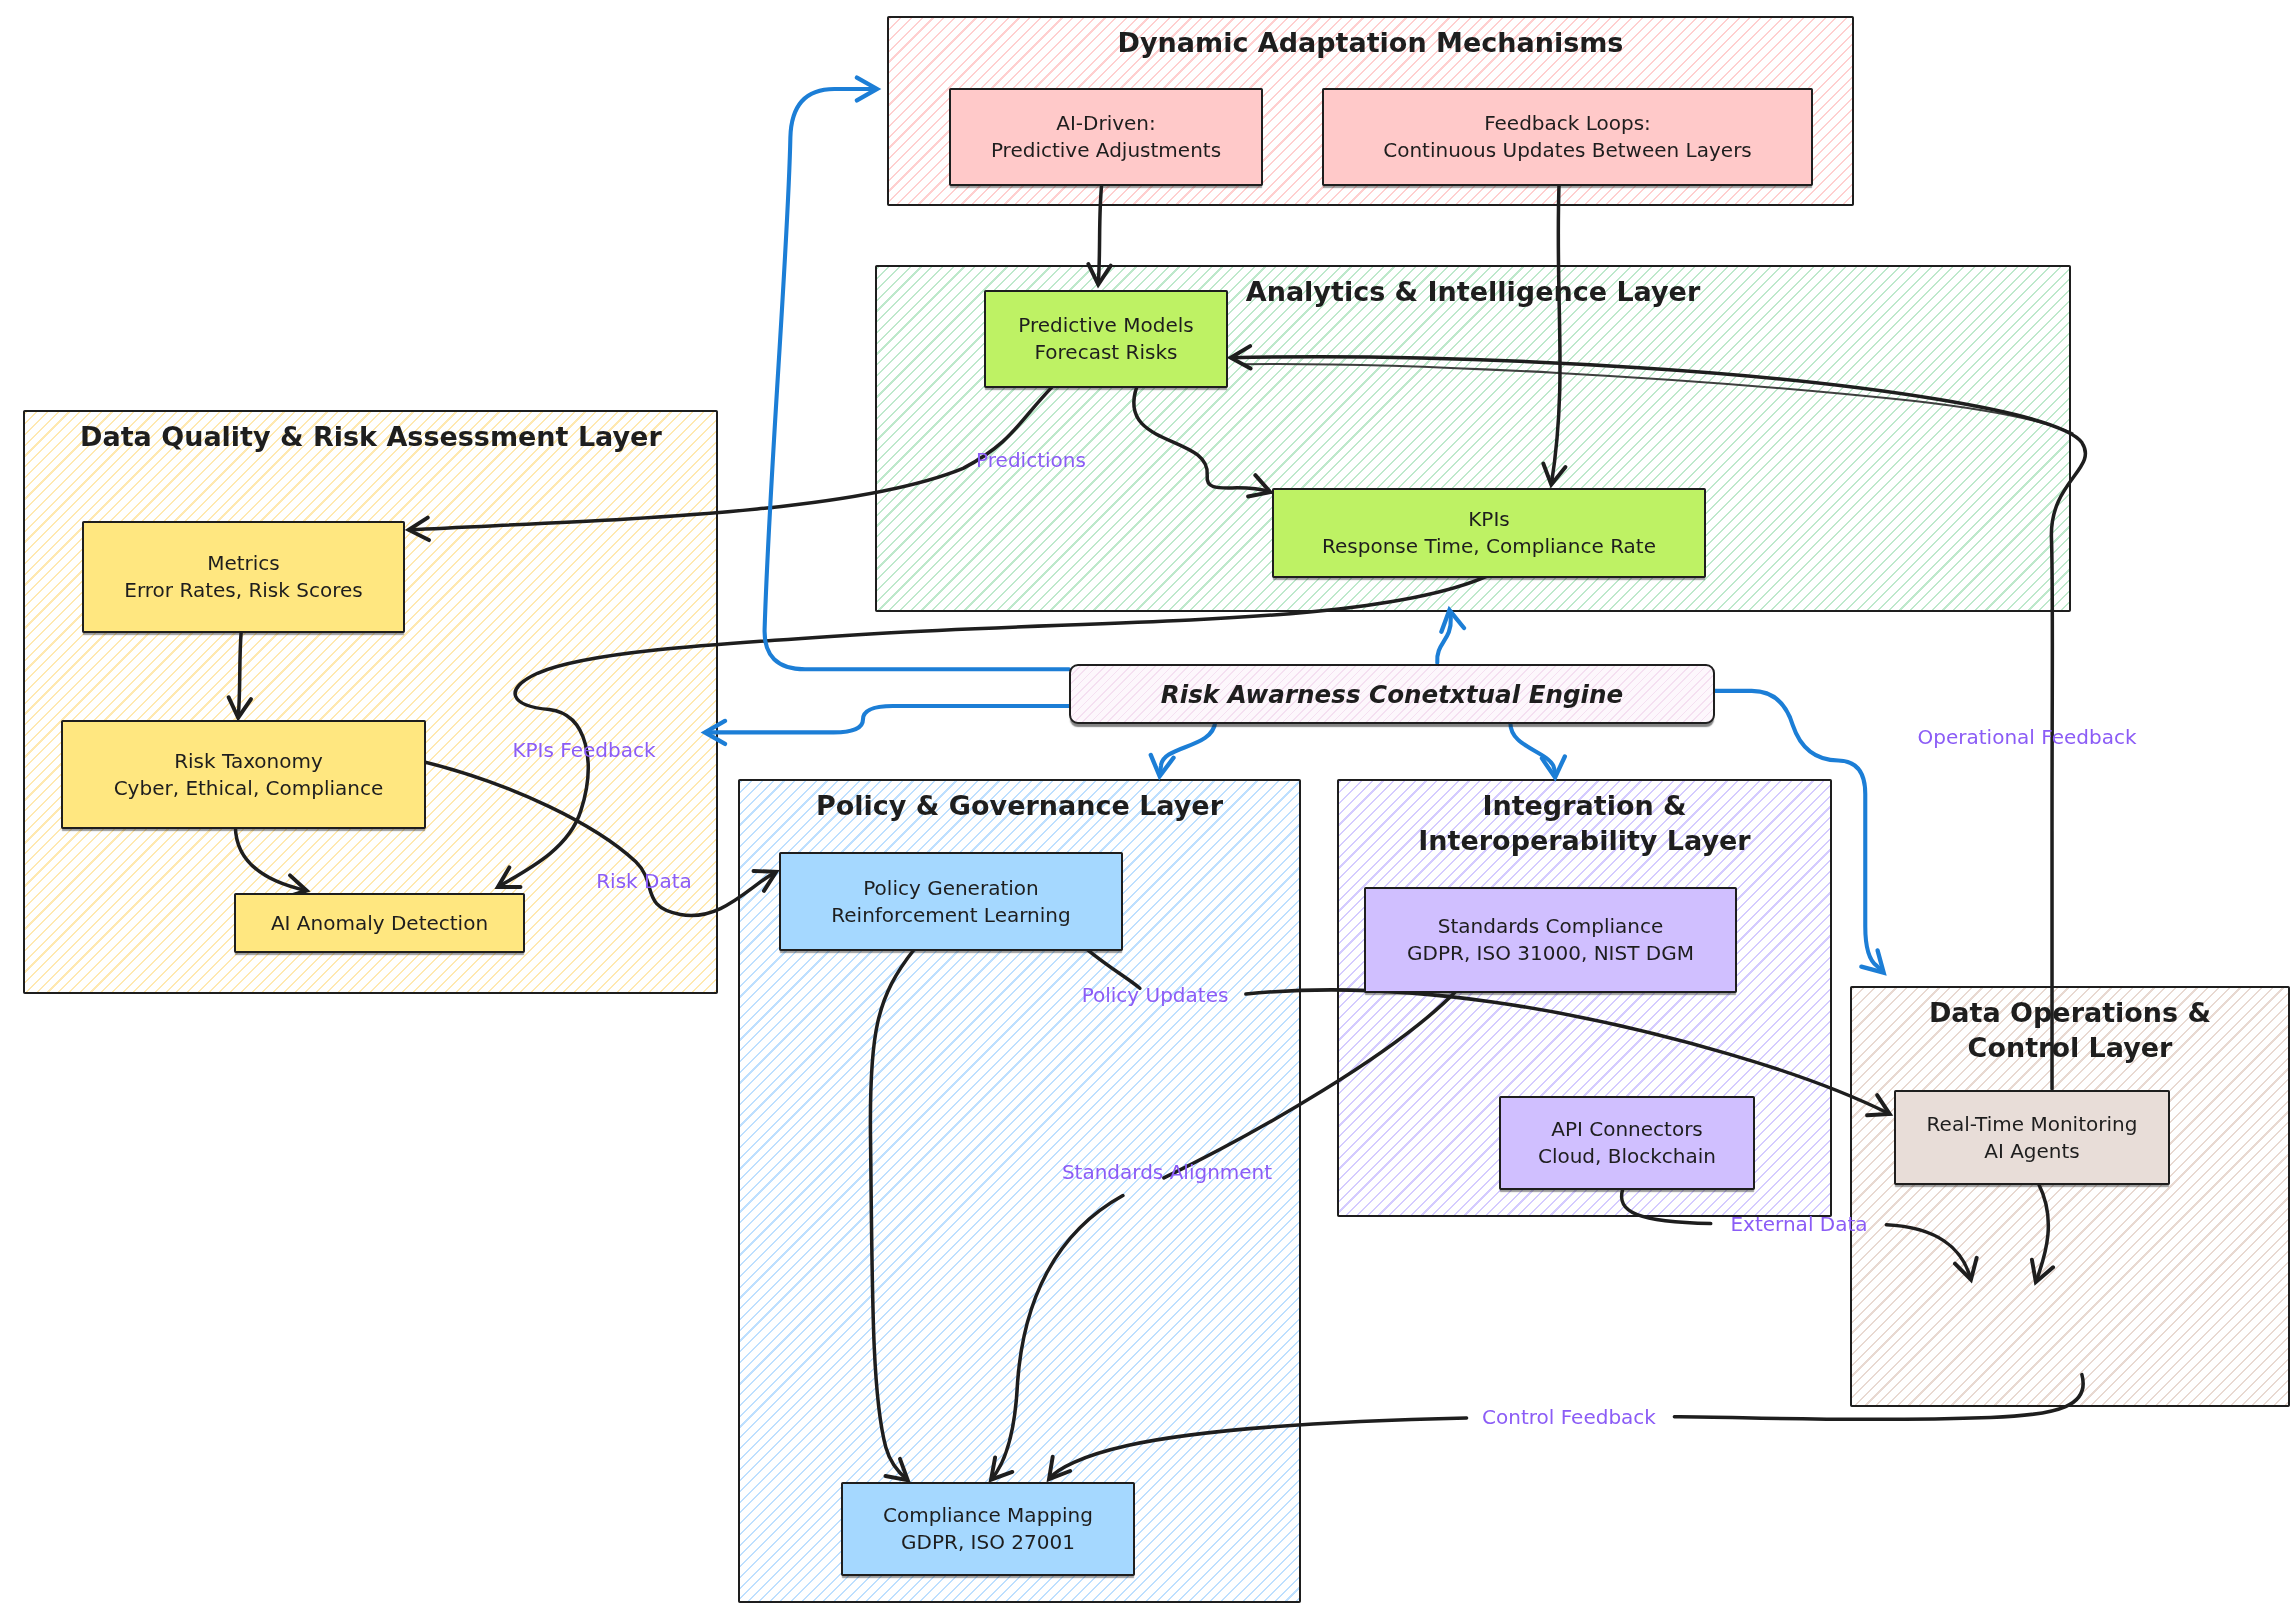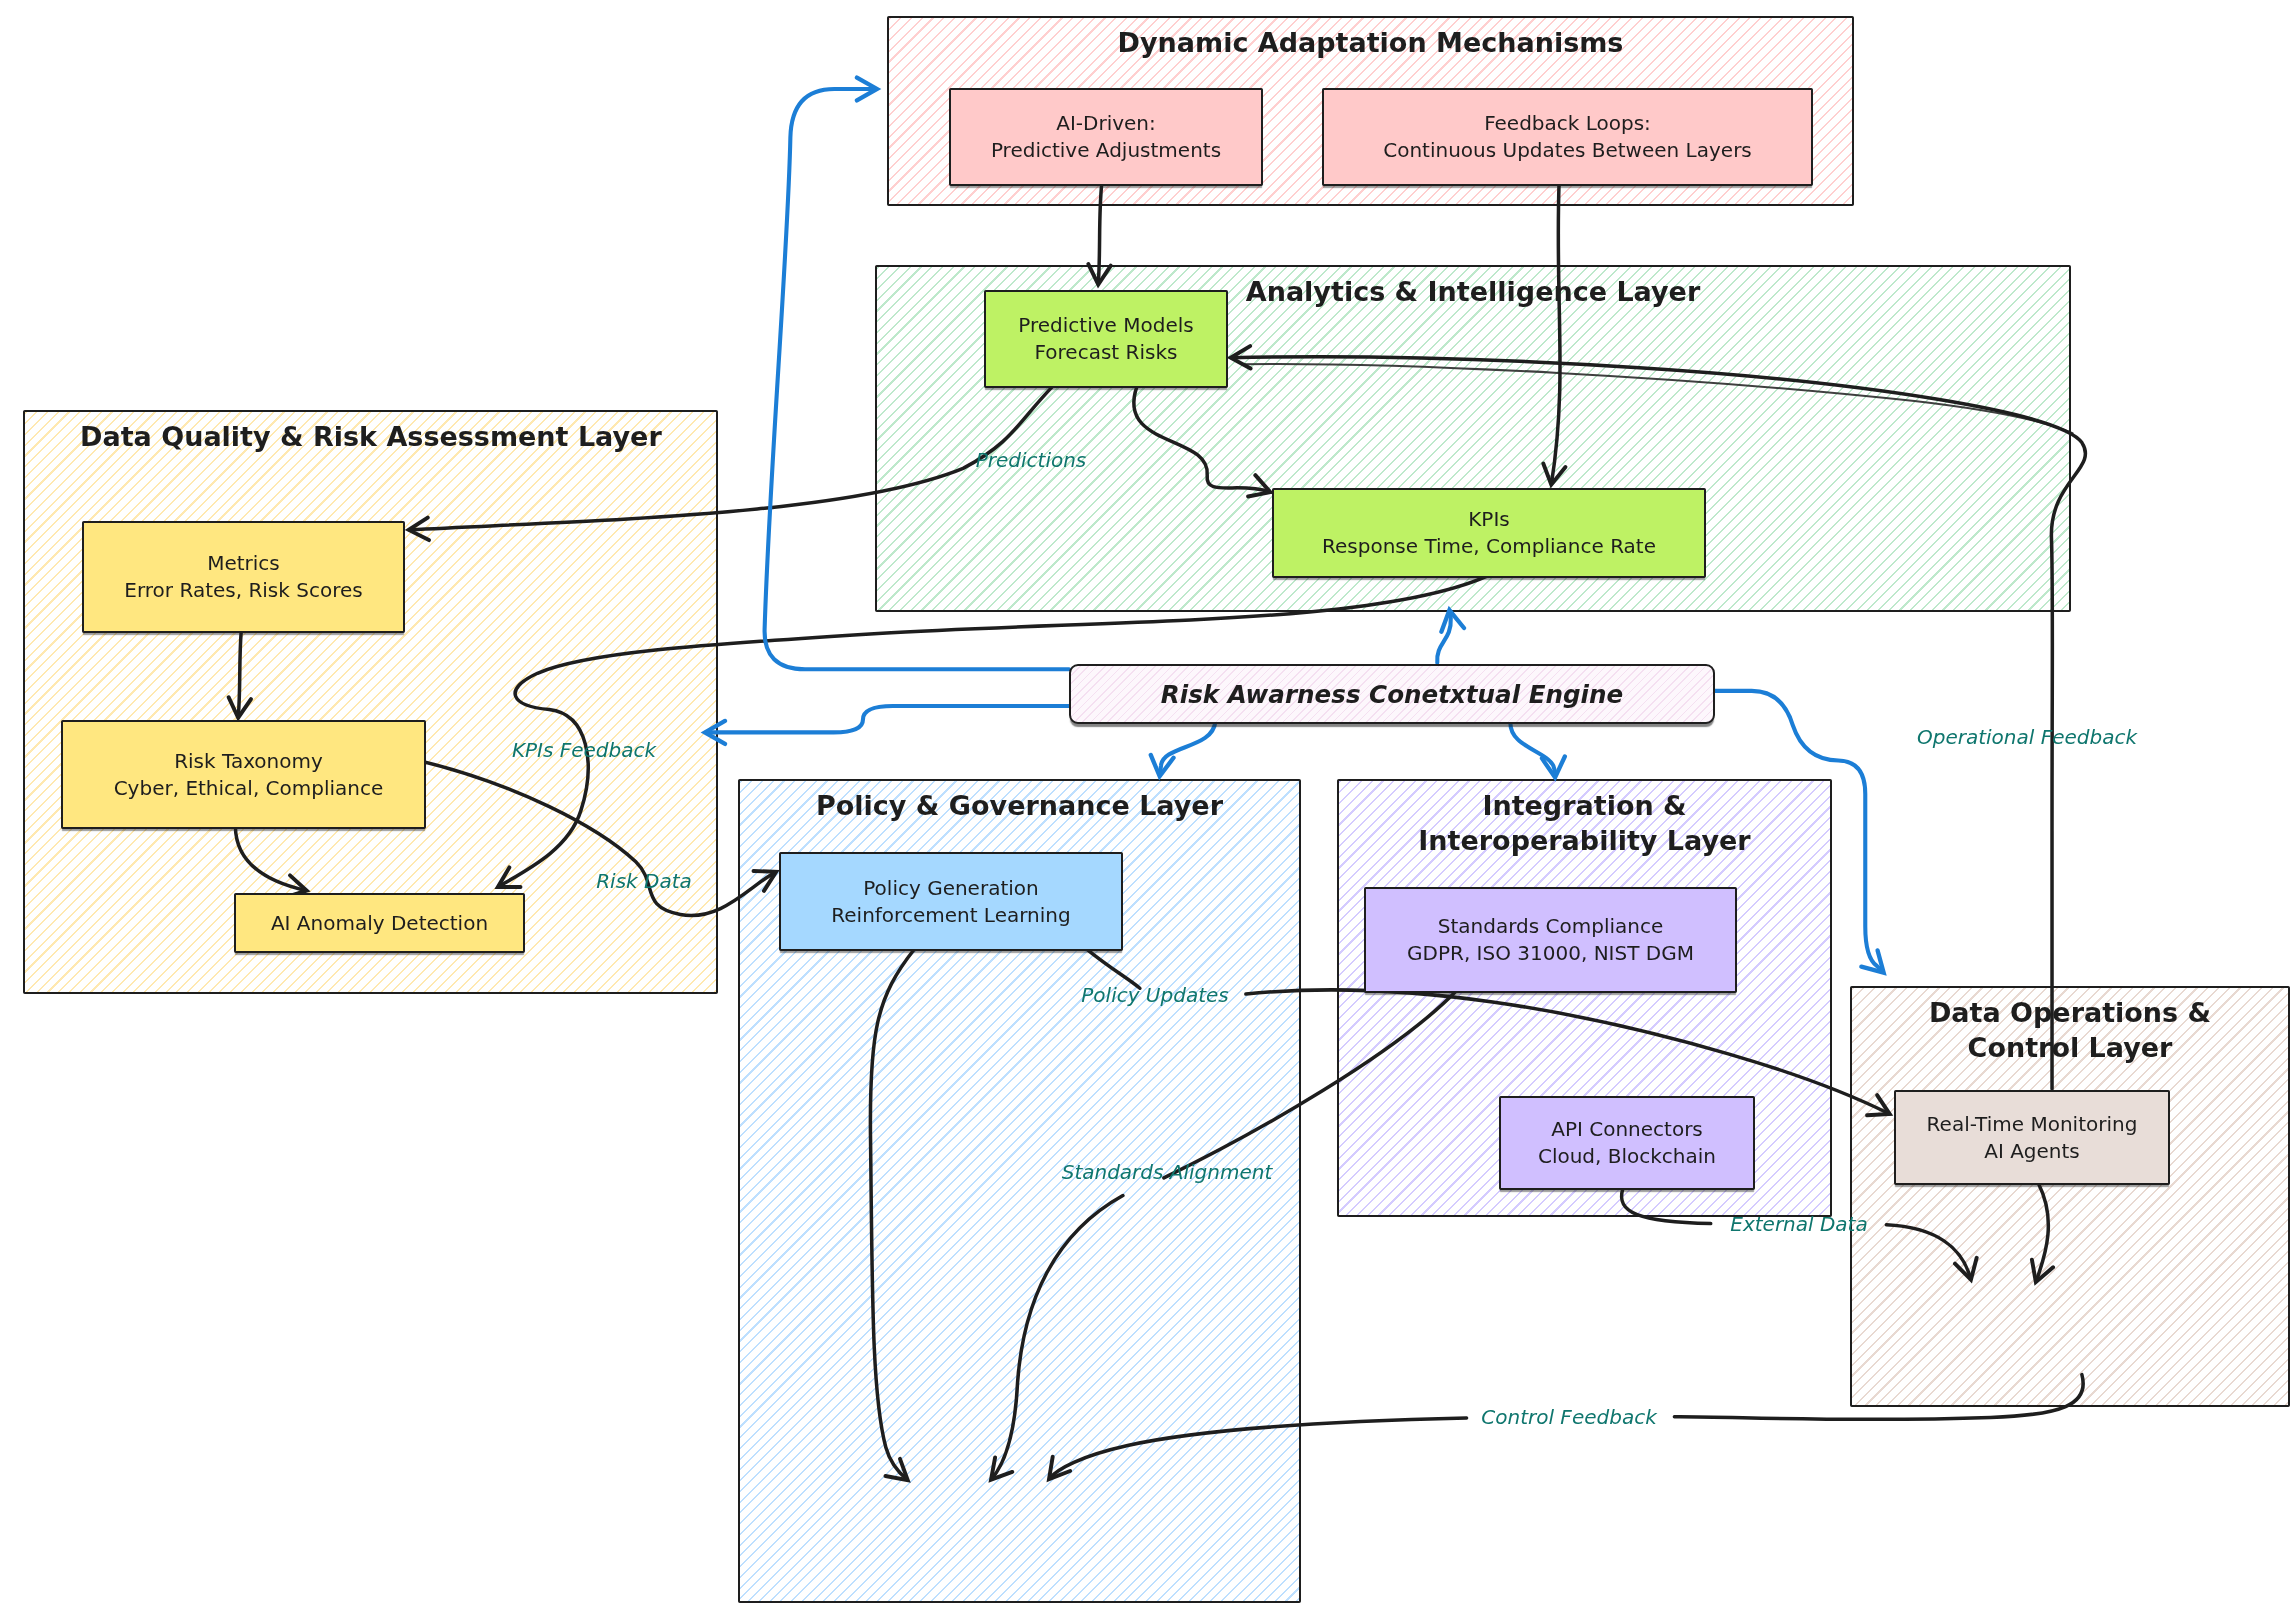--- a/index.html
+++ b/index.html
@@ -25,21 +25,21 @@
   .node.blue{background:#a5d8ff;}
   .node.purple{background:#d0bfff;}
   .node.tan{background:#e8ddd8;}
 
   .engine{position:absolute;border:2.9px solid #1e1e1e;border-radius:9px;display:flex;align-items:center;justify-content:center;
     font-size:24.6px;font-weight:bold;color:#1e1e1e;background-color:#fdf7fc;
     background-image:repeating-linear-gradient(135deg, rgba(225,170,215,.30) 0 1.2px, transparent 1.2px 5.9px);
     box-shadow:0 3.5px 1.2px -1.2px rgba(30,30,30,.55);font-style:italic;}
 
   .edges{position:absolute;left:0;top:0;width:2295px;height:1610px;pointer-events:none;}
-  .edge-label{position:absolute;transform:translate(-50%,-50%);font-size:20px;white-space:nowrap;color:#0f766e;font-style:italic;}
+  .edge-label{position:absolute;transform:translate(-50%,-50%);font-size:20px;white-space:nowrap;color:#8b5cf6;}
 </style>
 </head>
 <body>
 
 <div class="canvas">
 
   <section class="layer dynamic" style="left:887px;top:16.4px;width:963px;height:186px;">
     <h2 class="layer-title">Dynamic Adaptation Mechanisms</h2>
   </section>
 
@@ -121,20 +121,22 @@
   <div class="node yellow" style="left:61px;top:720px;width:351px;height:105px;padding-left:10px;"><span>Risk Taxonomy
 Cyber, Ethical, Compliance</span></div>
   <div class="node yellow" style="left:234px;top:893px;width:287px;height:56px;"><span>AI Anomaly Detection</span></div>
 
   <div class="engine" style="left:1069px;top:664px;width:642px;height:56px;">
       <span>Risk Awarness Conetxtual Engine</span>
     </div>
 
   <div class="node blue" style="left:779px;top:852px;width:340px;height:95px;"><span>Policy Generation
 Reinforcement Learning</span></div>
+  <div class="node blue" style="left:841px;top:1482px;width:290px;height:90px;"><span>Compliance Mapping
+GDPR, ISO 27001</span></div>
 
   <div class="node purple" style="left:1364px;top:887px;width:369px;height:102px;"><span>Standards Compliance
 GDPR, ISO 31000, NIST DGM</span></div>
   <div class="node purple" style="left:1499px;top:1096px;width:252px;height:90px;"><span>API Connectors
 Cloud, Blockchain</span></div>
 
   <div class="node tan" style="left:1894px;top:1090px;width:272px;height:91px;"><span>Real-Time Monitoring
 AI Agents</span></div>
 
   <div class="edge-label" style="left:1031px;top:460px;">Predictions</div>

